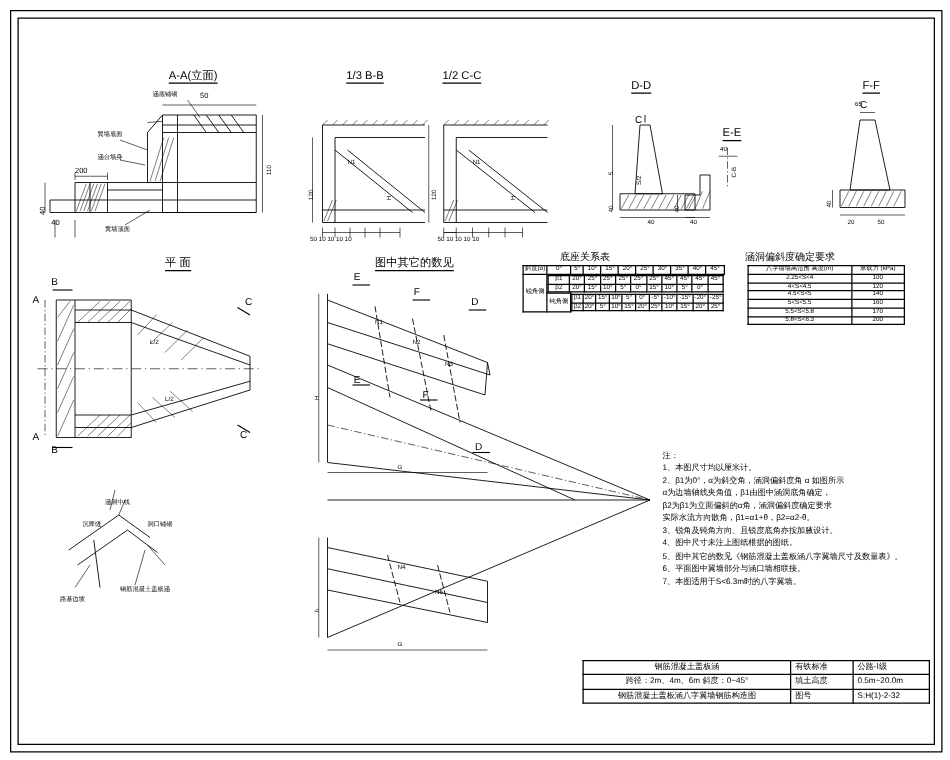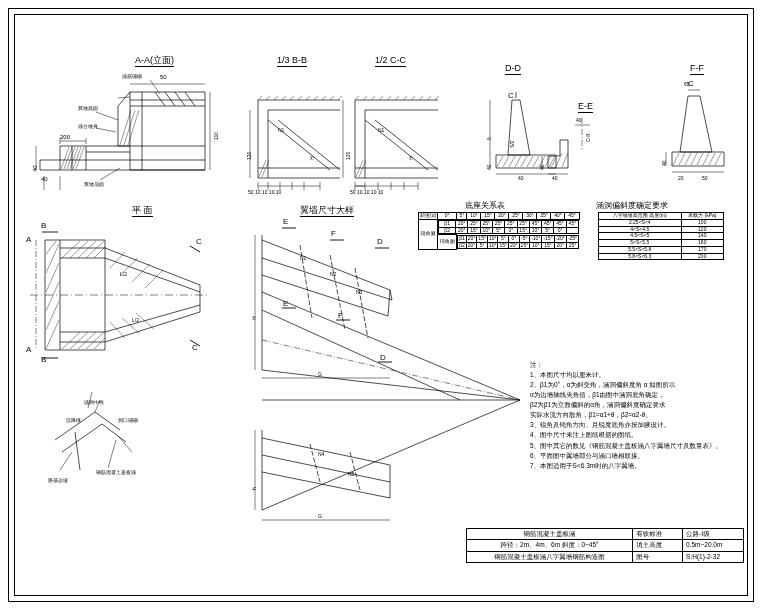--- a/index.html
+++ b/index.html
@@ -286,26 +286,26 @@
       <path d="M95 412 L100 400" stroke-width="0.5"></path>
       <path d="M60 470 L72 452" stroke-width="0.5"></path>
       <path d="M108 468 L116 440" stroke-width="0.5"></path>
       <path d="M132 452 L118 436" stroke-width="0.5"></path>
       <path d="M88 408 L92 392" stroke-width="0.5"></path>
     </g>
   </svg>
 
   <div class="lbl s9 ul" style="left:135px;top:56px;">A-A(立面)</div>
   <div class="lbl s9 ul" style="left:277px;top:56px;">1/3 B-B</div>
-  <div class="lbl s9 ul" style="left:375px;top:56px;">1/2 C-C</div>
+  <div class="lbl s9 ul" style="left:354px;top:56px;">1/2 C-C</div>
   <div class="lbl s9 ul" style="left:505px;top:64px;">D-D</div>
   <div class="lbl s9 ul" style="left:578px;top:102px;">E-E</div>
   <div class="lbl s9 ul" style="left:690px;top:64px;">F-F</div>
   <div class="lbl s9 ul" style="left:132px;top:206px;">平 面</div>
-  <div class="lbl s9 ul" style="left:300px;top:206px;">翼墙尺寸大样</div>
+  <div class="lbl s9 ul" style="left:300px;top:206px;">图中其它的数见</div>
 
   <div class="lbl s8" style="left:41px;top:222px;">B</div>
   <div class="lbl s8" style="left:41px;top:356px;">B</div>
   <div class="lbl s8" style="left:26px;top:236px;">A</div>
   <div class="lbl s8" style="left:26px;top:346px;">A</div>
   <div class="lbl s8" style="left:196px;top:238px;">C</div>
   <div class="lbl s8" style="left:192px;top:344px;">C</div>
   <div class="lbl s8" style="left:283px;top:218px;">E</div>
   <div class="lbl s8" style="left:283px;top:300px;">E</div>
   <div class="lbl s8" style="left:331px;top:230px;">F</div>
@@ -356,21 +356,21 @@
   <div class="lbl s5" style="left:78px;top:106px;">翼墙底面</div>
   <div class="lbl s5" style="left:78px;top:124px;">涵台墙身</div>
   <div class="lbl s5" style="left:84px;top:182px;">翼墙顶面</div>
   <div class="lbl s5" style="left:122px;top:74px;">涵底铺砌</div>
   <div class="lbl s5" style="left:66px;top:418px;">沉降缝</div>
   <div class="lbl s5" style="left:118px;top:418px;">洞口铺砌</div>
   <div class="lbl s5" style="left:84px;top:400px;">涵洞中线</div>
   <div class="lbl s5" style="left:96px;top:470px;">钢筋混凝土盖板涵</div>
   <div class="lbl s5" style="left:48px;top:478px;">路基边坡</div>
 
-  <div class="lbl s8" style="left:448px;top:202px;margin-left:17px;">底座关系表</div>
+  <div class="lbl s8" style="left:448px;top:202px;">底座关系表</div>
   <table class="tbl" style="left:418px;top:212px;">
     <tbody>
         <tr>
       <td>斜度(α)</td>
       <td>0°</td>
       <td>5°</td>
       <td>10°</td>
       <td>15°</td>
       <td>20°</td>
       <td>25°</td>

